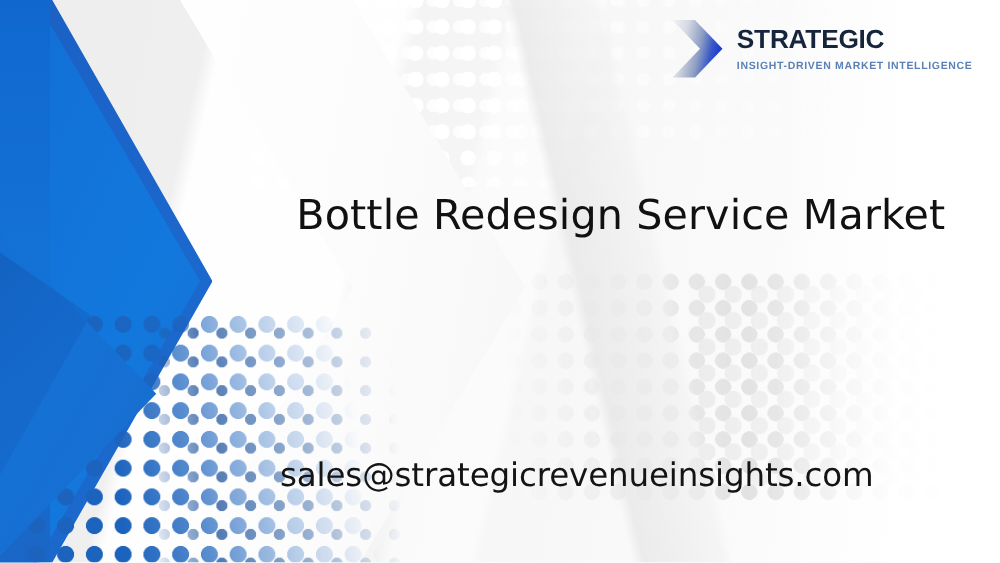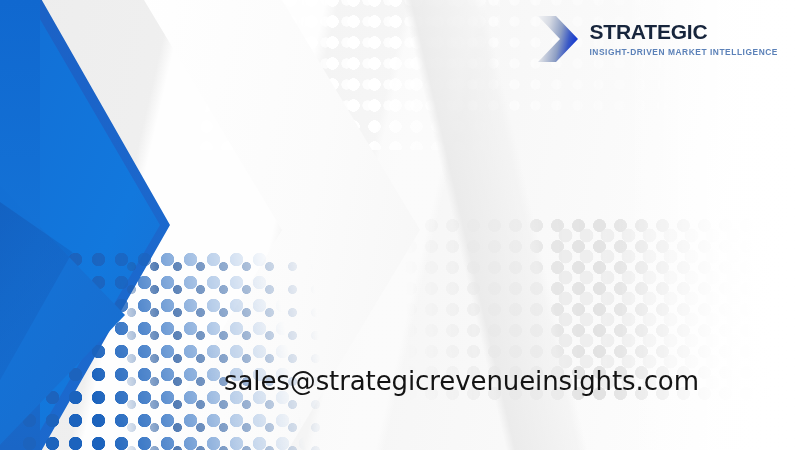--- a/index.html
+++ b/index.html
@@ -276,15 +276,16 @@
         </linearGradient>
       </defs>
       <path d="M2 2 L20 2 L42 25 L20 48 L2 48 L24 25 Z" fill="url(#chevGrad)"></path>
     </svg>
     <div class="logo-text">
       <div class="logo-line">STRATEGIC</div>
       <div class="logo-tag">INSIGHT-DRIVEN MARKET INTELLIGENCE</div>
     </div>
   </div>
 
+  <div class="title">Bottle Redesign Service Market</div>
   <div class="email">sales@strategicrevenueinsights.com</div>
 
 </div>
 
 </body></html>

